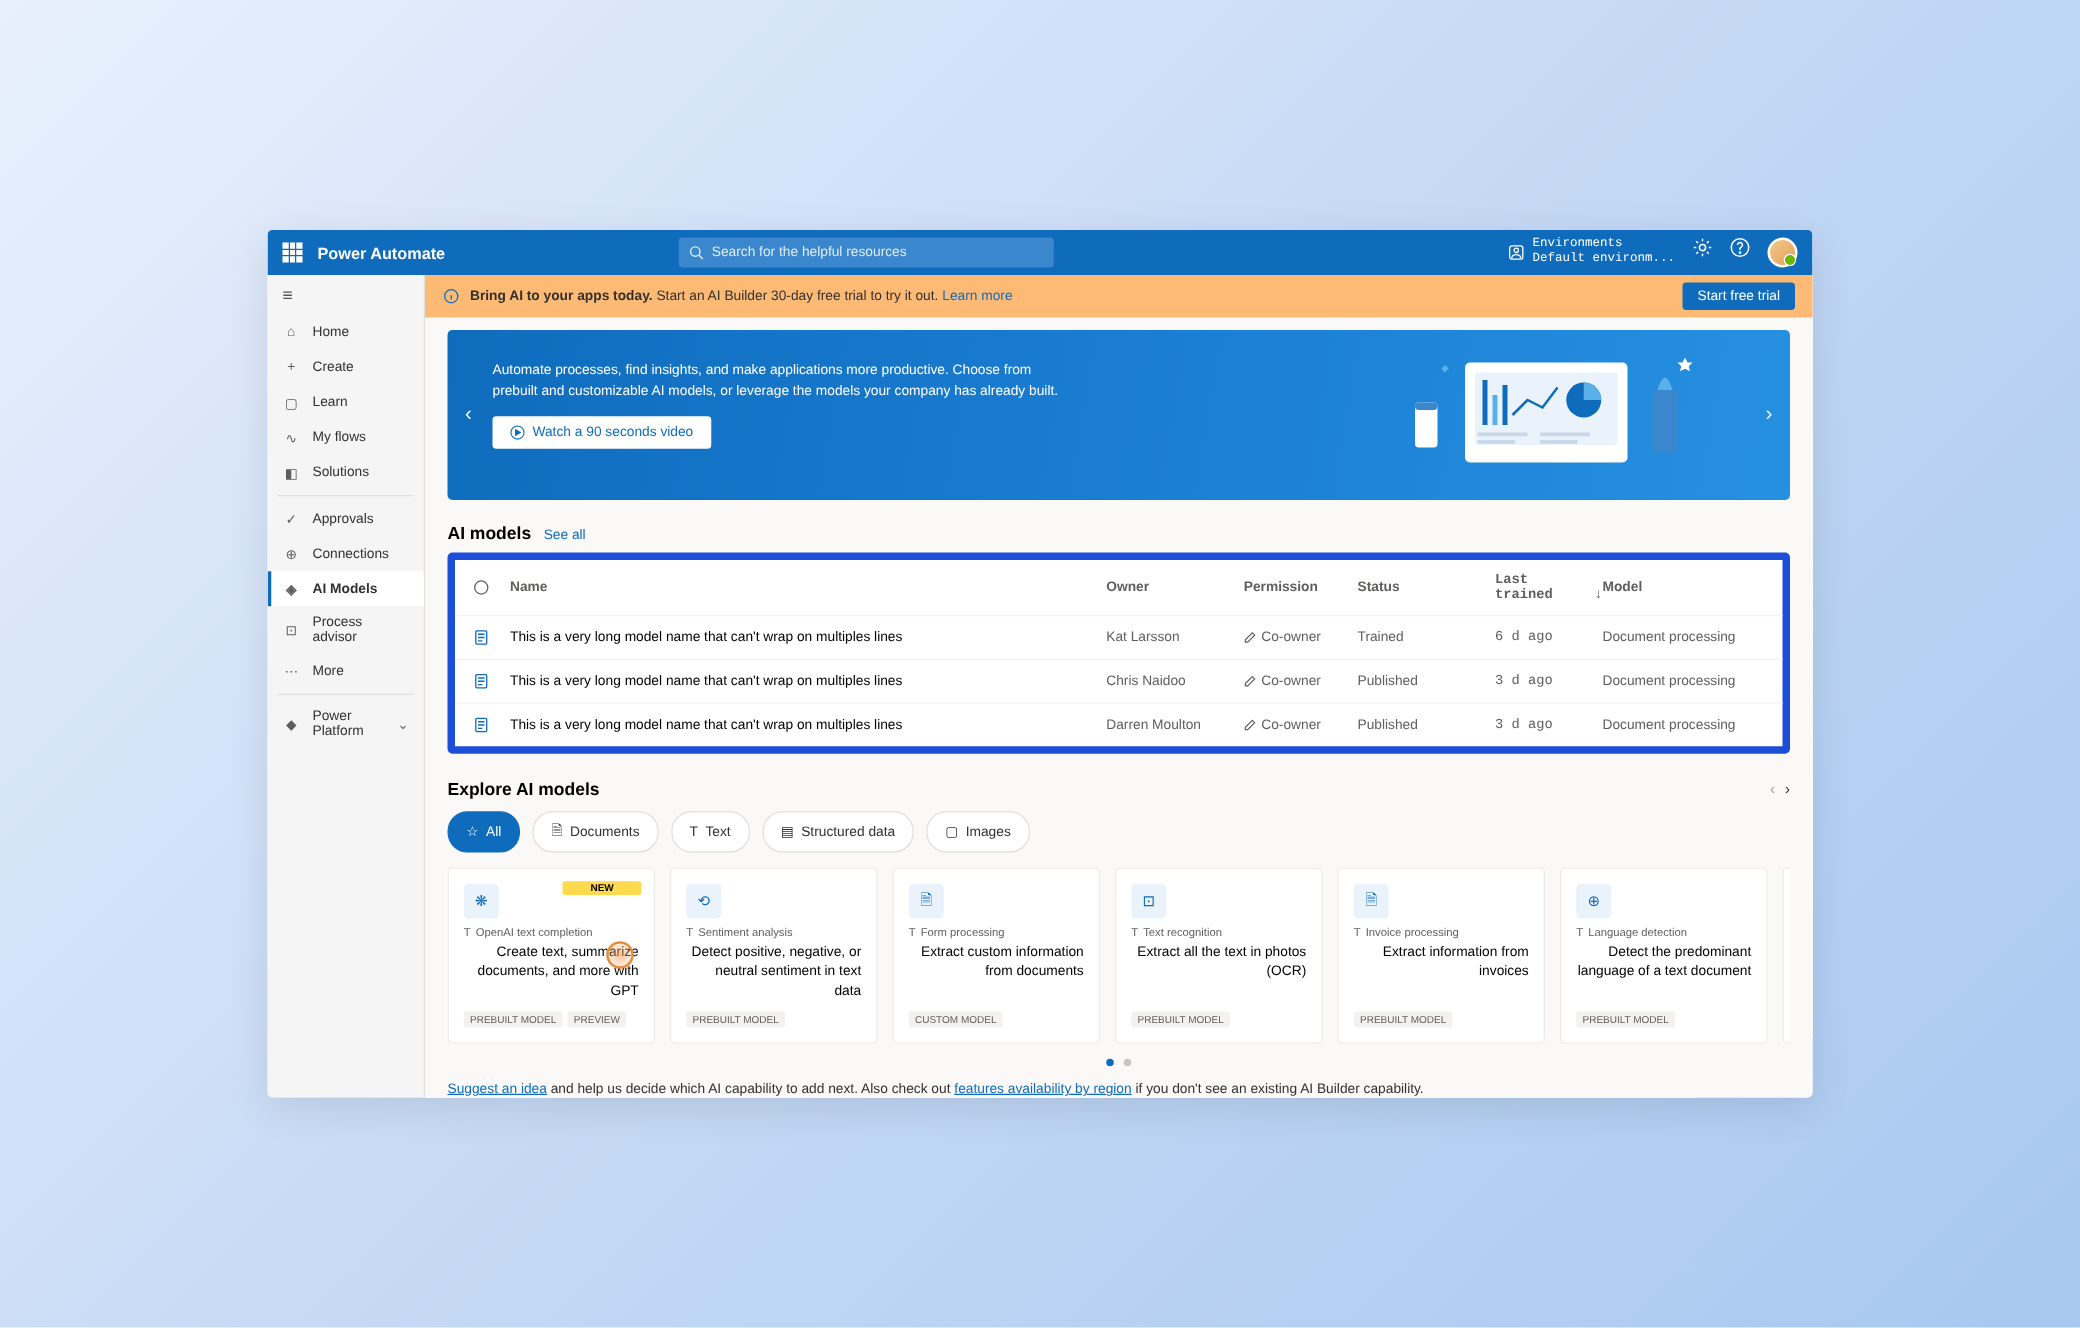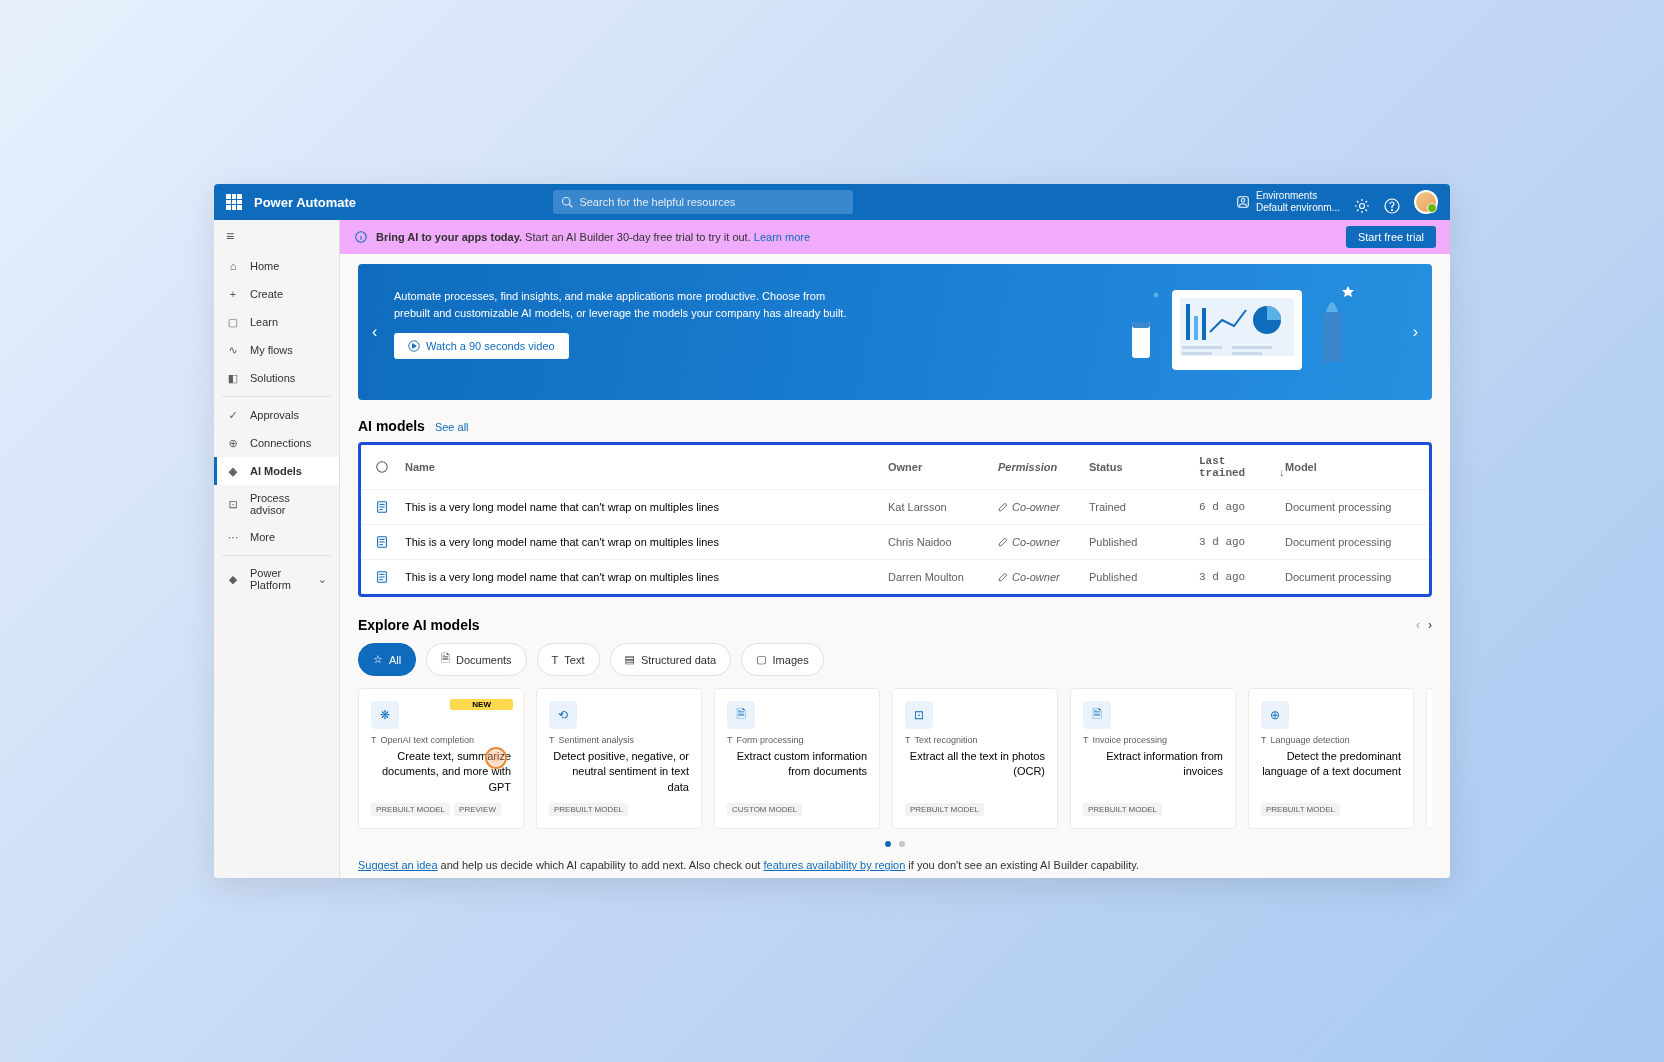--- a/index.html
+++ b/index.html
@@ -48,21 +48,21 @@
   width: 300px;
   height: 24px;
   border-radius: 3px;
   display: flex;
   align-items: center;
   padding: 0 8px;
   color: #e0ecf7;
   font-size: 11px;
   gap: 6px;
 }
-.titlebar-right { display:flex; align-items:flex-end; gap:14px; margin-left:auto; }
+.titlebar-right { display:flex; align-items:flex-start; gap:14px; margin-left:auto;font-family:Liberation Mono, monospace; }
 .env-block { display:flex; align-items:center; gap:6px; font-size:10px; line-height:1.2; }
 .env-block .env-text { display:flex; flex-direction:column; }
 .avatar { width:24px; height:24px; border-radius:50%; background:linear-gradient(135deg,#f0cb8a,#e89d5a); border:2px solid #fff; position:relative; }
 .avatar::after { content:''; position:absolute; bottom:-1px; right:-1px; width:8px; height:8px; background:#6bb700; border-radius:50%; border:1.5px solid #fff; }
 .app-body { display:flex; flex:1; overflow:hidden; }
 .sidebar {
   width: 126px;
   background: #f5f5f5;
   border-right: 1px solid #e0e0e0;
   display:flex;
@@ -74,21 +74,21 @@
   display:flex; align-items:center; gap:10px;
   padding: 7px 12px;
   color: #323130;
   cursor:pointer;
 }
 .side-item.active { background:#fff; border-left:3px solid #0f6cbd; padding-left:9px; font-weight:600; }
 .side-icon { width:14px; height:14px; display:inline-flex; align-items:center; justify-content:center; color:#605e5c; flex-shrink:0; }
 .side-divider { height:1px; background:#e0e0e0; margin:4px 8px; }
 .main { flex:1; overflow-y:auto; background:#faf9f8; }
 .promo-bar {
-  background:#f0abfc;
+  background:#fdba74;
   padding: 6px 14px;
   display:flex;
   align-items:center;
   gap:8px;
   font-size:11px;
   color:#323130;
 }
 .promo-bar a { color:#0f6cbd; text-decoration:none; }
 .promo-bar .trial-btn {
   margin-left:auto;
@@ -147,29 +147,29 @@
   display:flex;
   align-items:baseline;
   gap:10px;
   margin:18px 0 8px;
 }
 .section-header h2 { font-size:14px; font-weight:600; }
 .section-header a { font-size:11px; color:#0f6cbd; text-decoration:none; }
 .models-table {
   background:#fff;
   border-radius:4px;
-  border:3px solid #1d4ed8;
+  border:6px solid #1d4ed8;
 }
 .tbl-row { display:flex; align-items:center; padding:10px 14px; border-bottom:1px solid #f3f2f1; font-size:11px; }
 .tbl-row:last-child { border-bottom:none; }
 .tbl-row.head { color:#605e5c; font-weight:600; }
 .col-icon { width:30px; }
 .col-name { flex: 1 1 380px; }
 .col-owner { width:110px; color:#605e5c; }
-.col-perm { width:91px; color:#605e5c; display:flex; align-items:center; gap:4px;font-style:italic; }
+.col-perm { width:91px; color:#605e5c; display:flex; align-items:center; gap:4px; }
 .col-status { width:110px; color:#605e5c; }
 .col-trained { width:86px; color:#605e5c; display:flex; align-items:flex-end; gap:4px;font-family:Liberation Mono, monospace; }
 .col-model { width:130px; color:#605e5c; }
 .explore-head { display:flex; align-items:center; margin:20px 0 10px; }
 .explore-head h2 { font-size:14px; font-weight:600; }
 .explore-head .nav { margin-left:auto; display:flex; gap:8px; color:#a19f9d; }
 .tabs { display:flex; gap:10px; margin-bottom:12px; }
 .tab {
   display:inline-flex; align-items:center; gap:6px;
   padding:6px 14px;

